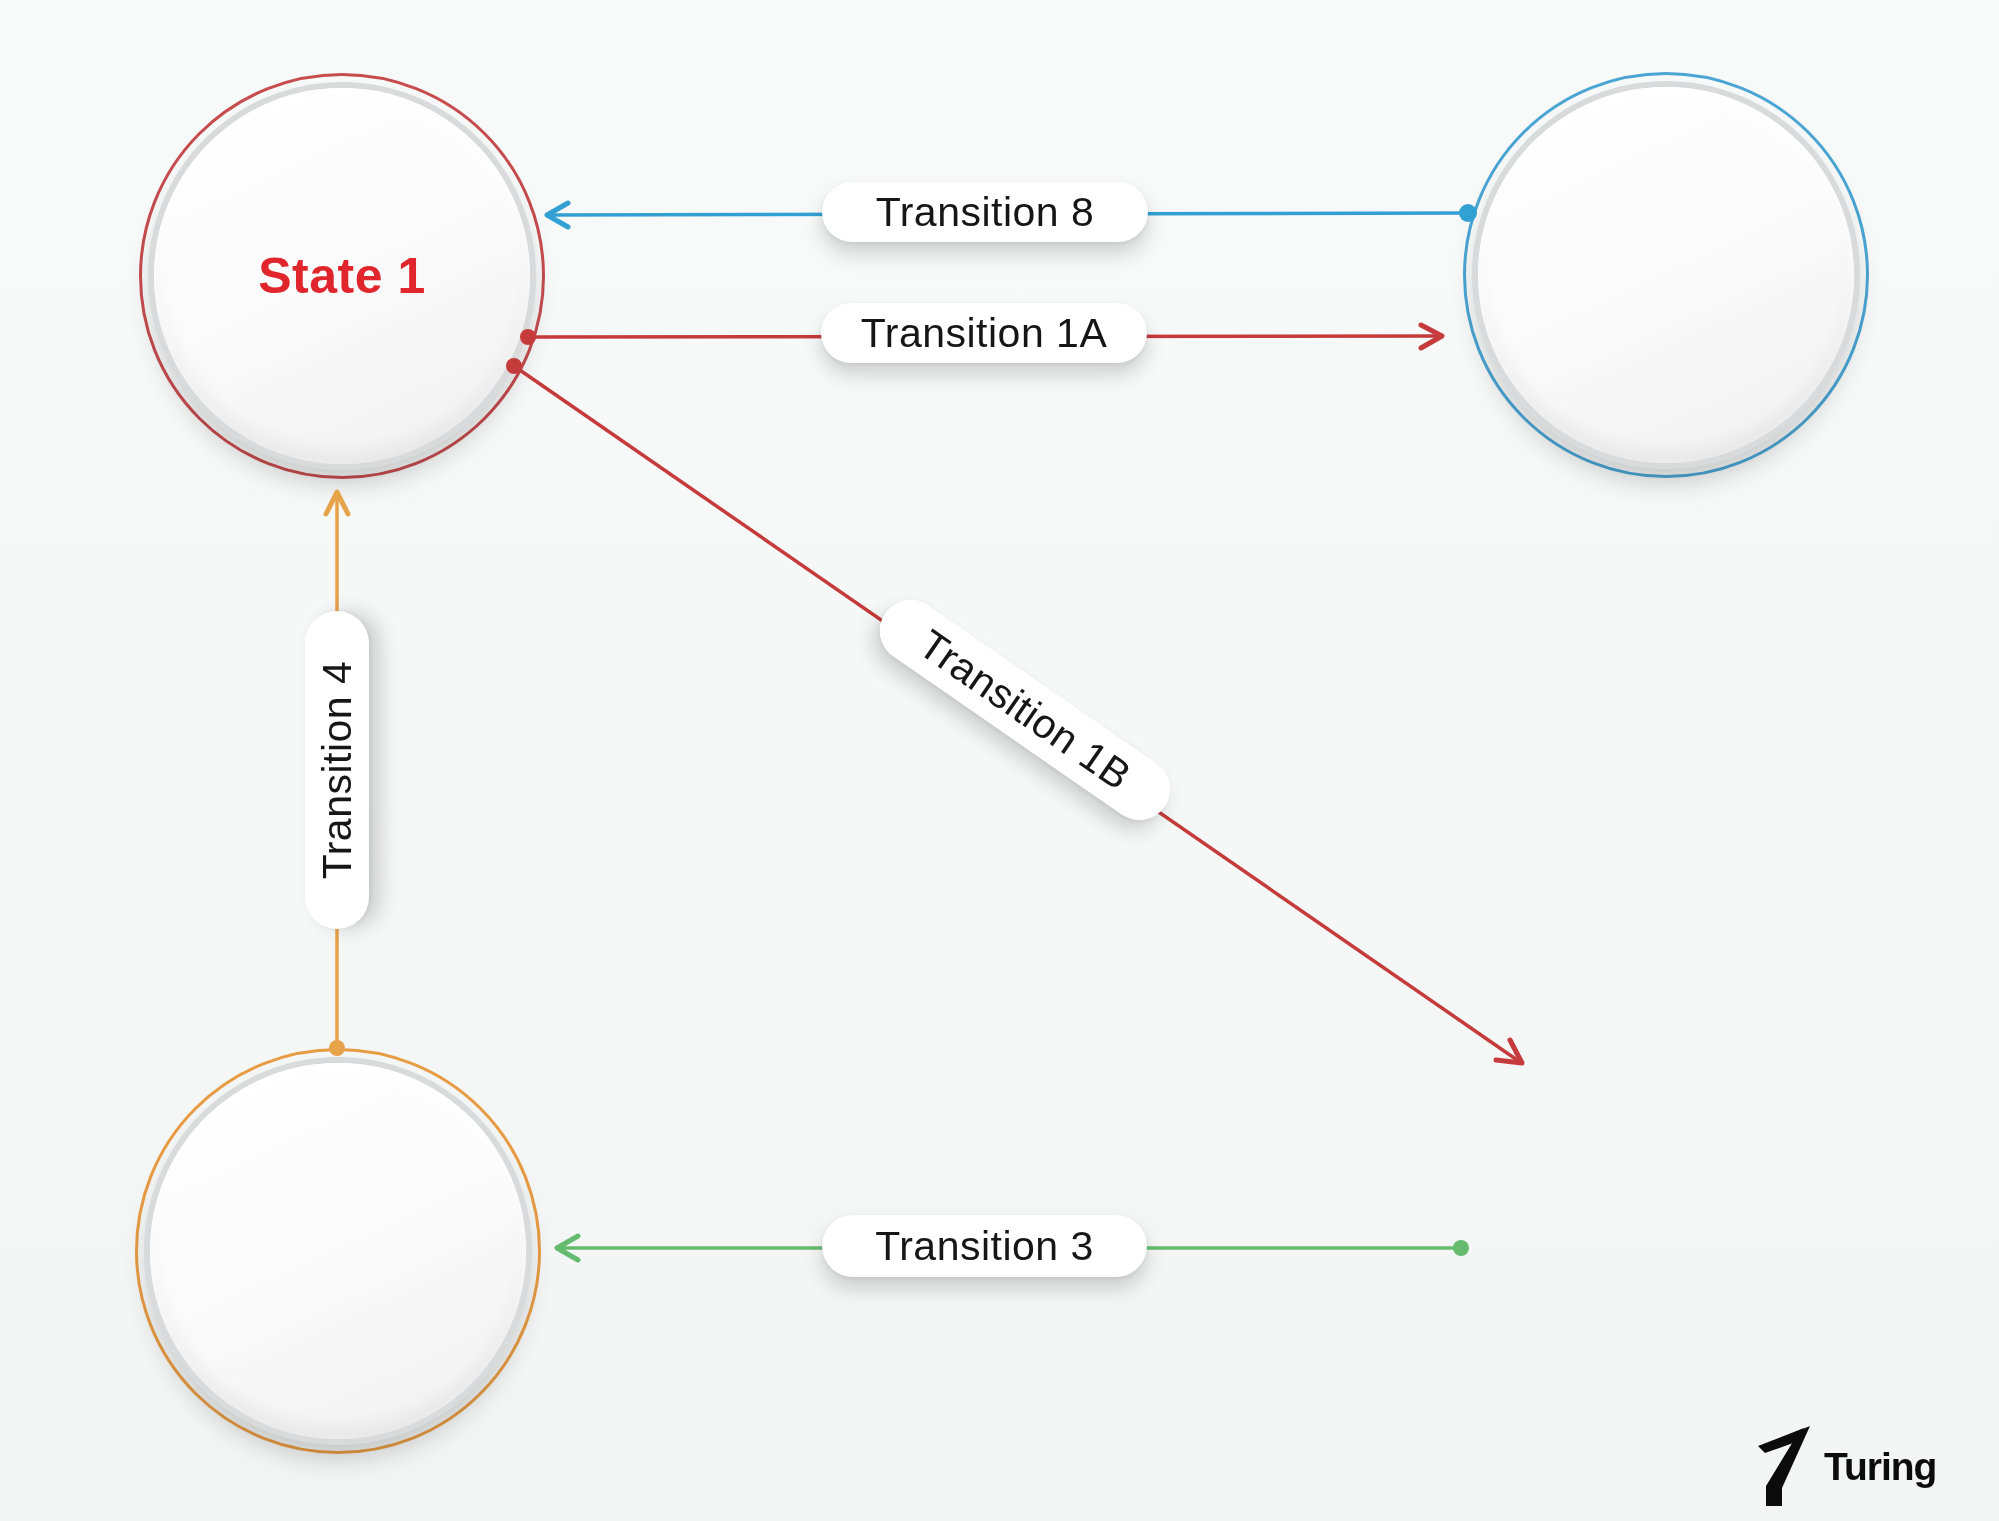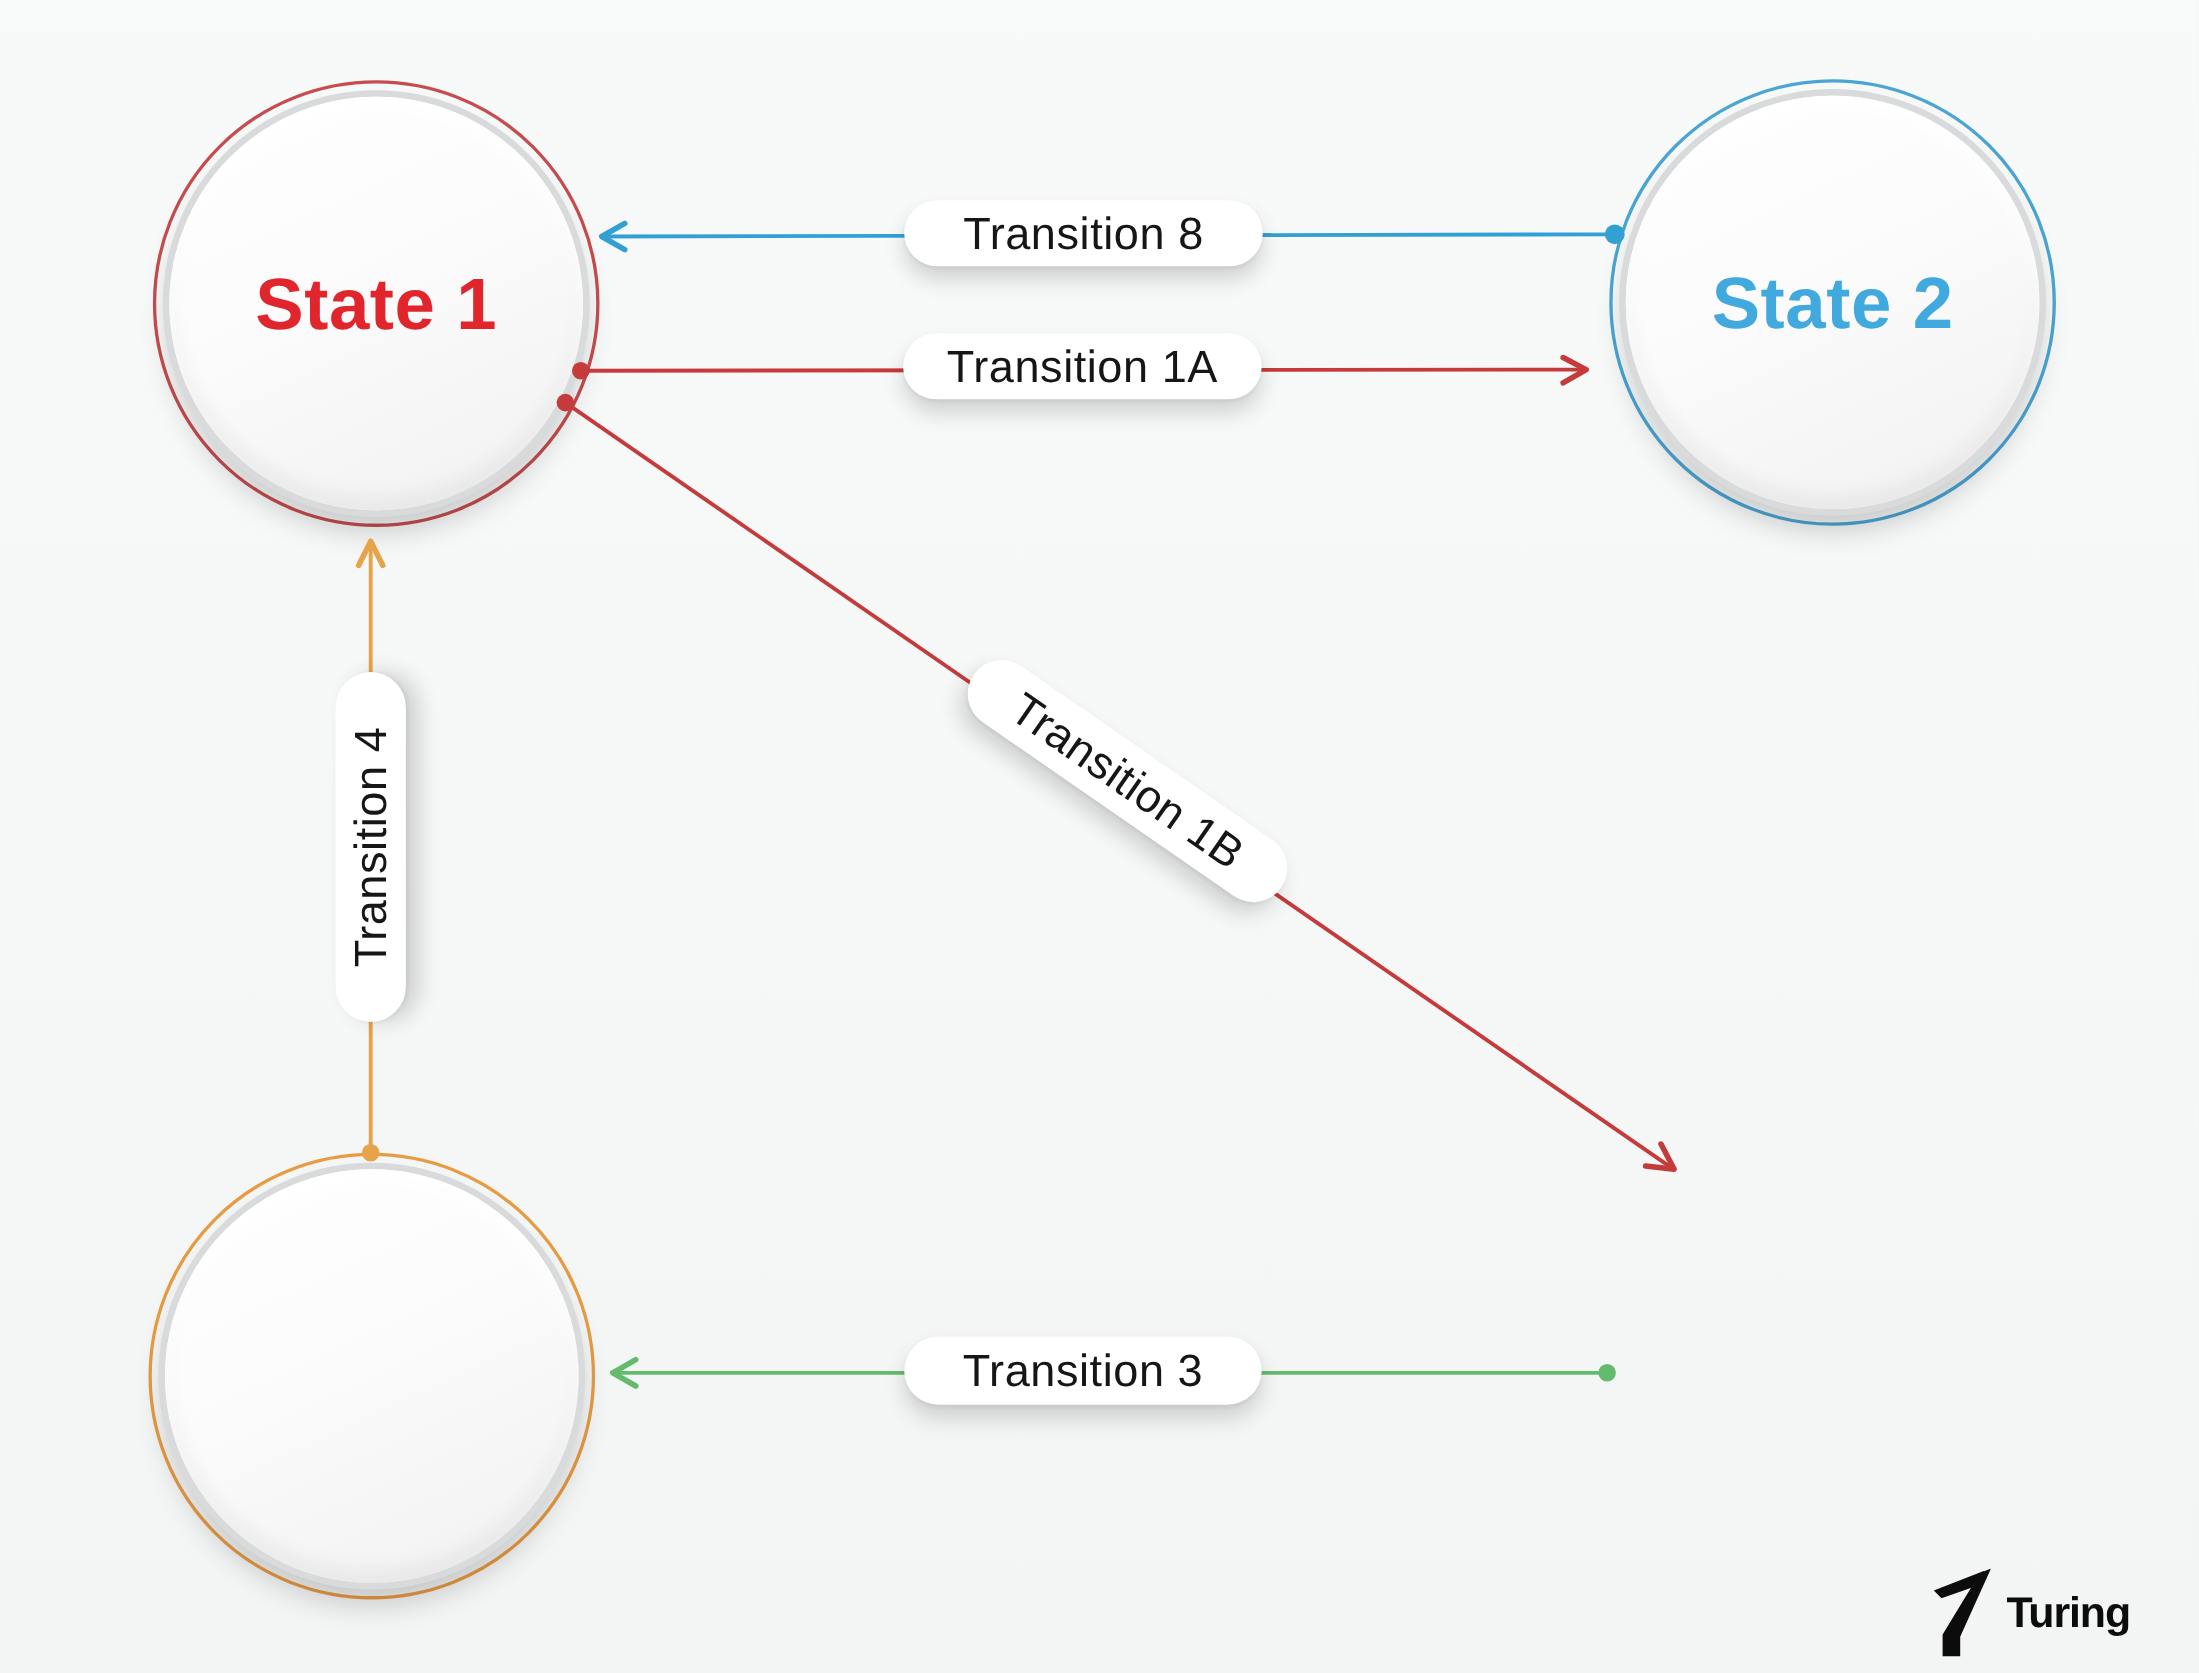--- a/index.html
+++ b/index.html
@@ -24,21 +24,21 @@
     position:absolute;inset:12px;border-radius:50%;
     background:linear-gradient(155deg,#ffffff 0%,#fbfbfb 45%,#f1f1f2 100%);
     box-shadow:
       0 0 0 6px var(--disc-rim,#d9dadb),
       0 18px 28px rgba(0,0,0,.20),
       inset 0 10px 16px rgba(255,255,255,.95),
       inset 0 -12px 18px rgba(0,0,0,.05);
   }
   .state .state-label{
     position:relative;z-index:2;
-    font-size:66px;font-weight:600;letter-spacing:0.5px;
+    font-size:50px;font-weight:600;letter-spacing:0.5px;
   }
   .state--red   {border-color:var(--red-ring,#c64c4e);   left:139px; top:73px;}
   .state--blue  {border-color:var(--blue-ring,#4aa5d4);  left:1463px;top:72px;}
   .state--green {border-color:var(--green-ring,#5ab764); left:1462px;top:1045px;}
   .state--orange{border-color:var(--orange-ring,#e79b43);left:135px; top:1048px;}
   .state--red    .state-label{color:var(--red-text,#e0262c);}
   .state--blue   .state-label{color:var(--blue-text,#41a9de);}
   .state--green  .state-label{color:var(--green-text,#4eb45a);}
   .state--orange .state-label{color:var(--orange-text,#f29c30);}
 
@@ -82,21 +82,20 @@
 
 <div class="canvas">
 
   <div class="state state--red">
     <div class="disc"></div>
     <div class="state-label">State 1</div>
   </div>
 
   <div class="state state--blue">
     <div class="disc"></div>
-    <div class="state-label">State 2</div>
   </div>
 
 
   <div class="state state--orange">
     <div class="disc"></div>
   </div>
 
   <svg class="wires" width="1999" height="1521" viewBox="0 0 1999 1521">
 
     <g>

